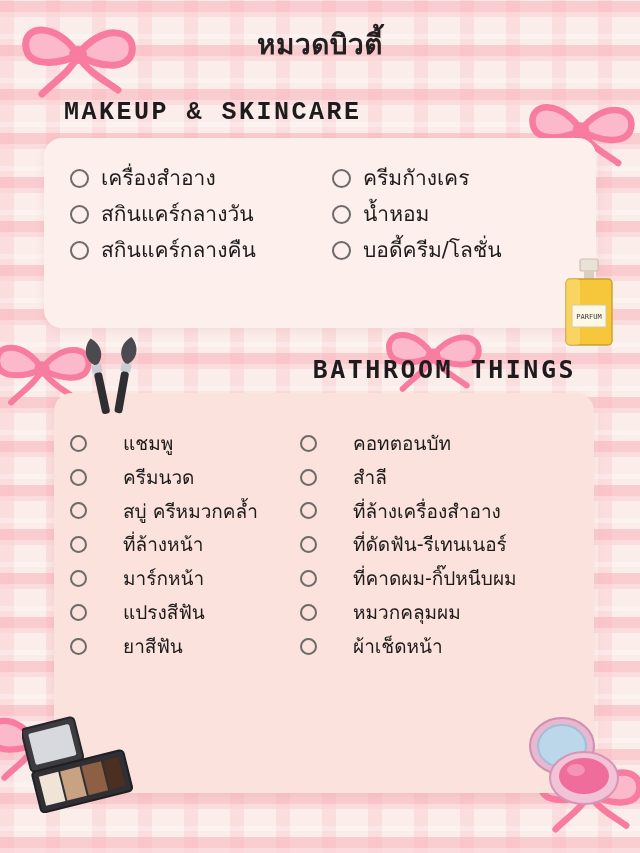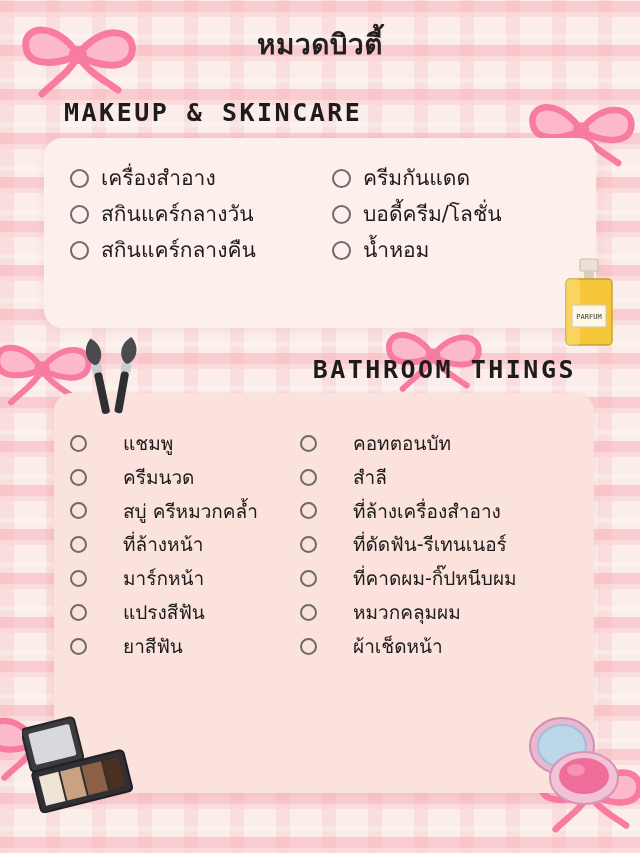--- a/index.html
+++ b/index.html
@@ -66,21 +66,21 @@
   
   .section-heading {
     position: absolute;
     font-family: "DejaVu Sans Mono", monospace;
     font-weight: bold;
     font-size: 25px;
     letter-spacing: 2.5px;
     color: #1d1b1c;
     z-index: 6;
   }
-  #heading-makeup { top: 98px; left: 64px; }
+  #heading-makeup { top: 98px; left: 64px; font-family: Liberation Mono, monospace; }
   #heading-bathroom { top: 355px; right: 64px; text-align: right; }
 
   
   .card {
     position: absolute;
     background: #fdeeea;
     border-radius: 18px;
     box-shadow: 0 2px 10px rgba(200,140,140,0.18);
     z-index: 4;
   }
@@ -223,29 +223,29 @@
       <span class="item-label">สกินแคร์กลางวัน</span>
     </div>
     <div class="item">
       <span class="checkbox"></span>
       <span class="item-label">สกินแคร์กลางคืน</span>
     </div>
   </div>
   <div class="col">
     <div class="item">
       <span class="checkbox"></span>
-      <span class="item-label">ครีมกันแดด</span>
+      <span class="item-label">ครีมกัางเคร</span>
+    </div>
+    <div class="item">
+      <span class="checkbox"></span>
+      <span class="item-label">น้ำหอม</span>
     </div>
     <div class="item">
       <span class="checkbox"></span>
       <span class="item-label">บอดี้ครีม/โลชั่น</span>
-    </div>
-    <div class="item">
-      <span class="checkbox"></span>
-      <span class="item-label">น้ำหอม</span>
     </div>
   </div>
 </div>
 
 <div class="section-heading" id="heading-bathroom">BATHROOM THINGS</div>
 
 <div class="card" id="card-bathroom"></div>
 
 <div class="cols" id="list-bathroom">
   <div class="col">

